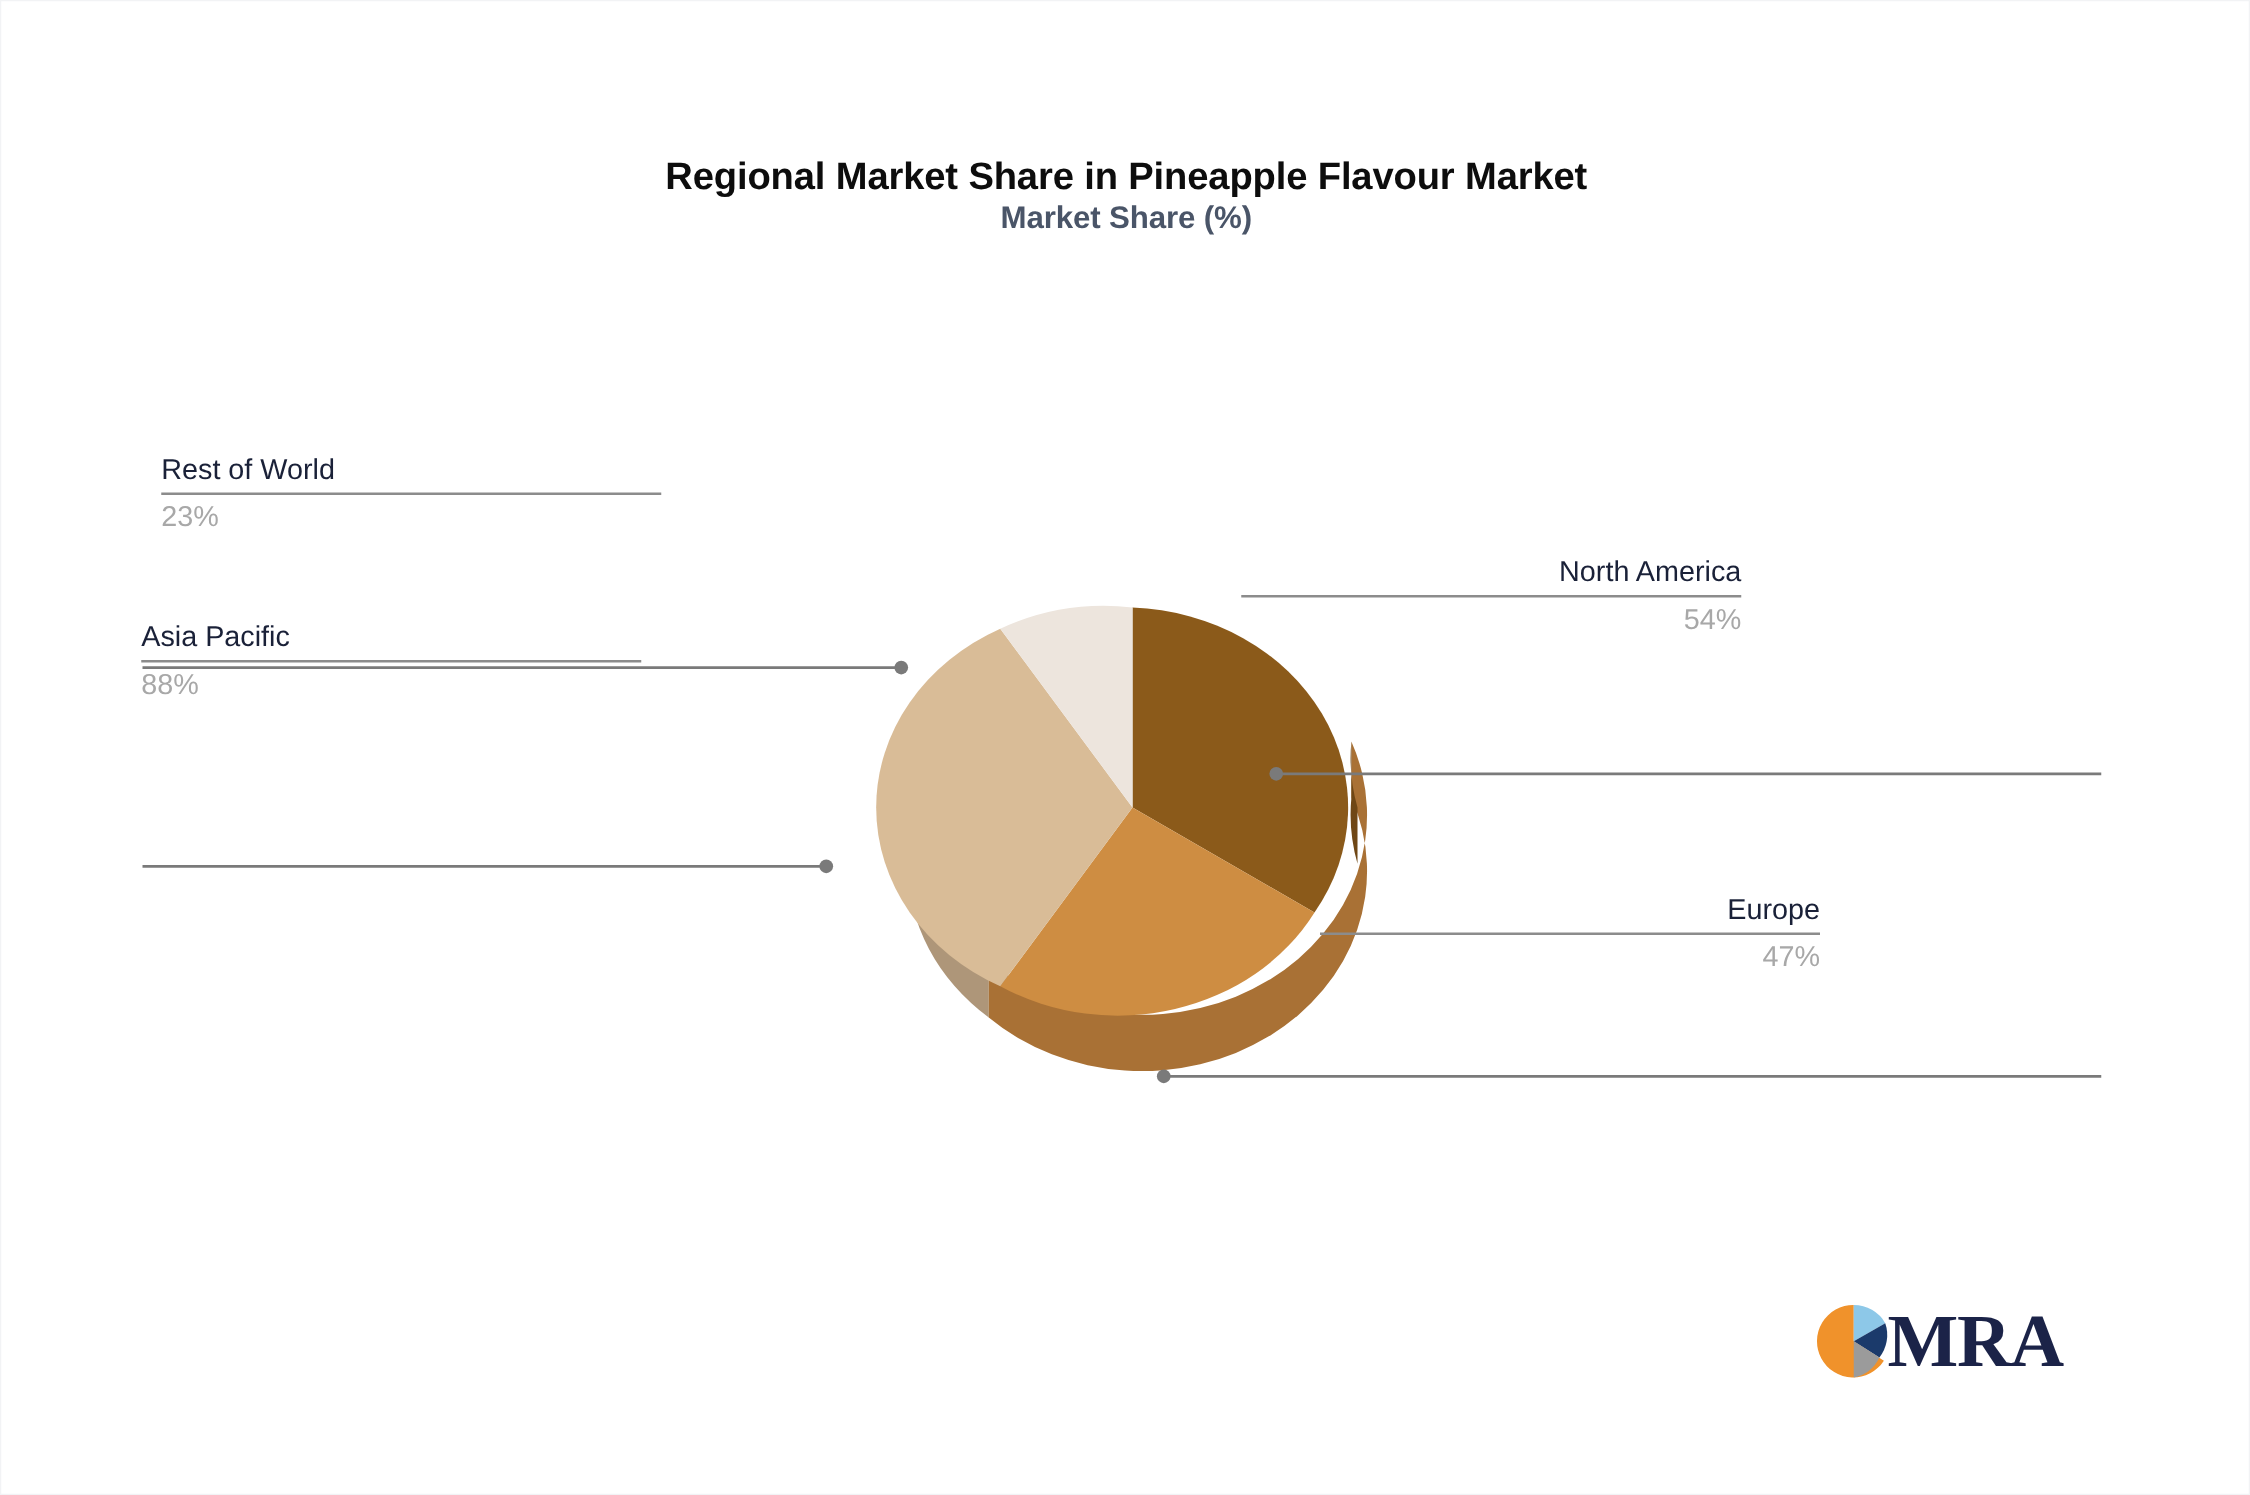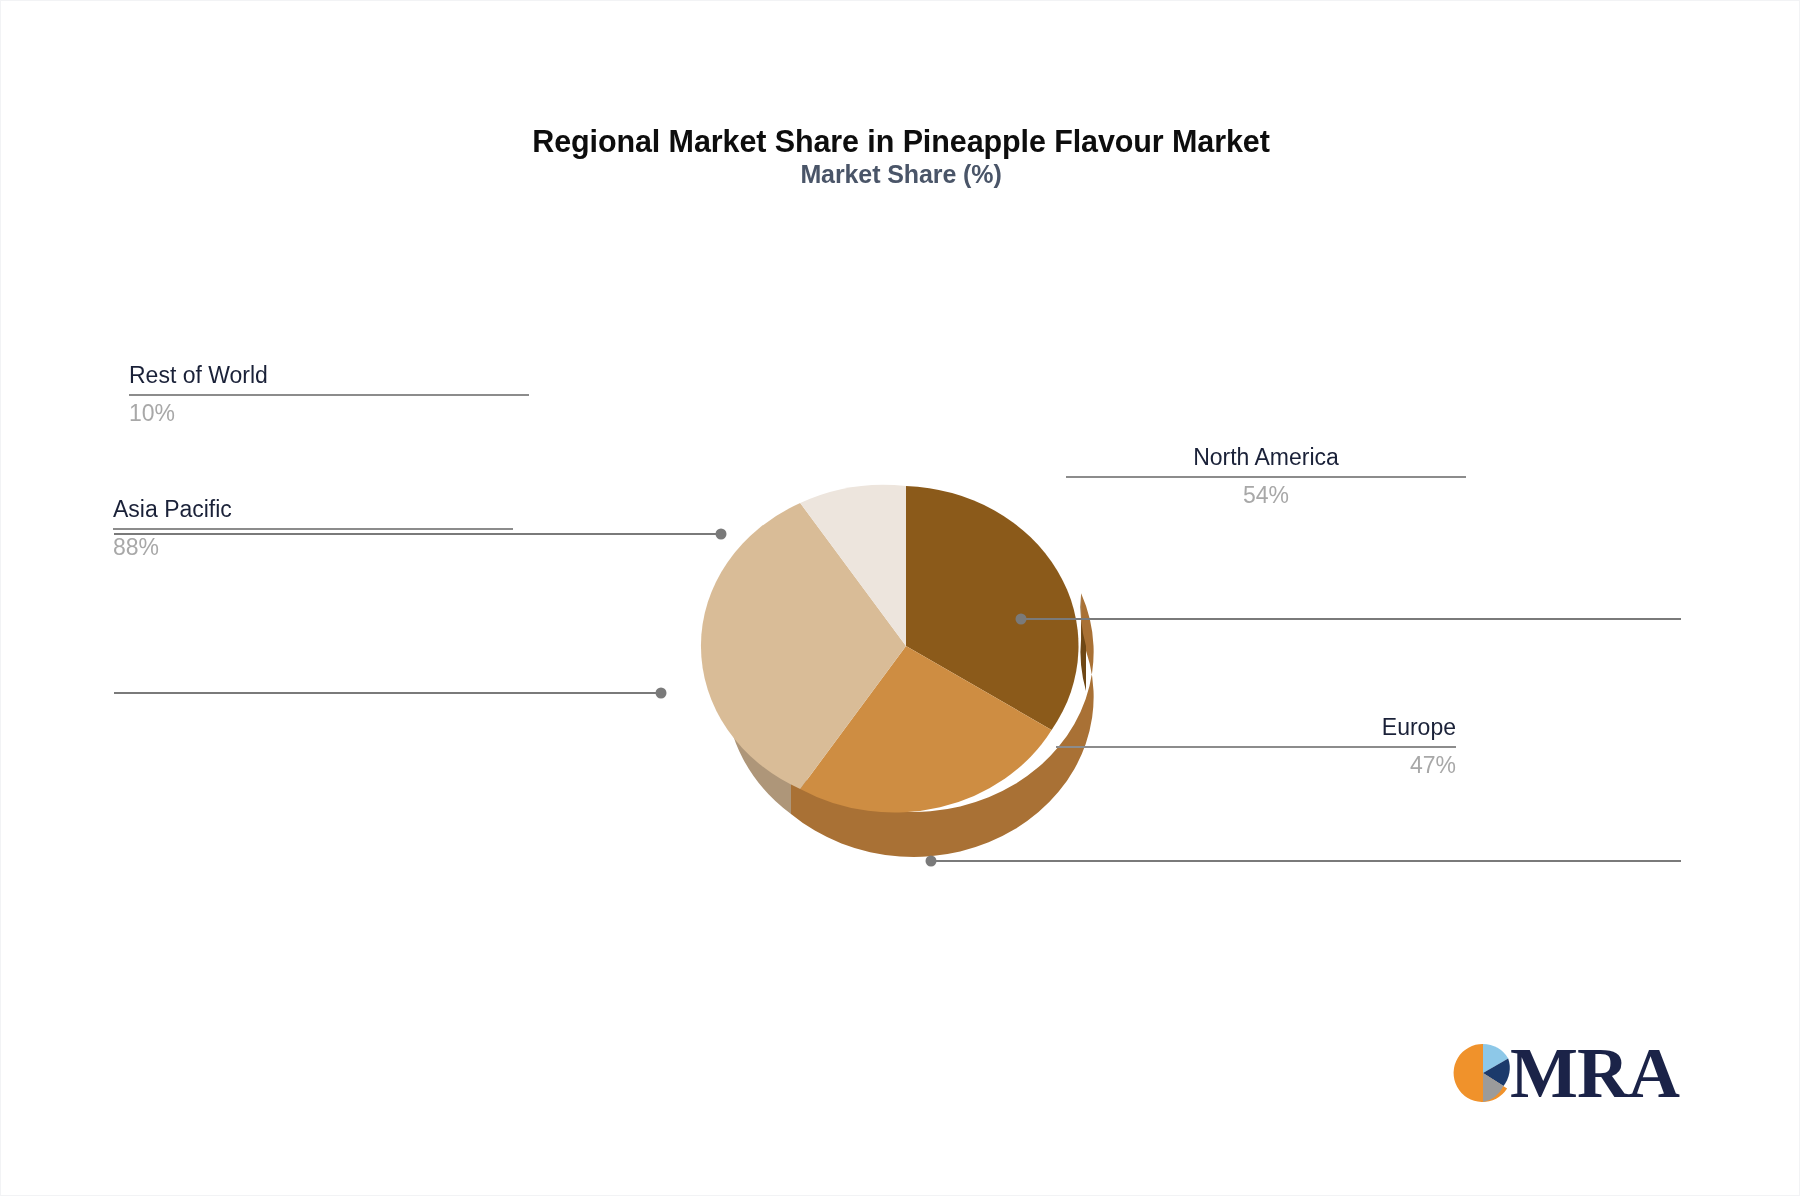--- a/index.html
+++ b/index.html
@@ -78,37 +78,37 @@
     color: #a8a8a8;
     line-height: 1.25;
     white-space: nowrap;
   }
   .callout.left  { text-align: left; }
   .callout.right { text-align: right; }
 
   
   #callout-rest-of-world { left: 128px; top: 360px; }
   #callout-asia-pacific  { left: 112px; top: 494px; }
-  #callout-north-america { left: 1065px; top: 442px; text-align: center; }
+  #callout-north-america { left: 992px; top: 442px; }
   #callout-europe        { left: 1055px; top: 684px; margin-top: 28px; }
 
   
   #logo {
     position: absolute;
     left: 1451px;
     top: 1036px;
     width: 200px;
     height: 72px;
     display: flex;
     align-items: center;
   }
   #logo-mark { flex: 0 0 auto; }
   #logo-text {
     font-family: "Liberation Serif", serif;
-    font-size: 72px;
+    font-size: 60px;
     font-weight: bold;
     color: #1b2348;
     letter-spacing: -1px;
     line-height: 1;
     margin-left: -4px;
   }
 </style>
 </head>
 <body>
 
@@ -173,21 +173,21 @@
         <circle cx="660" cy="692" r="5.5"></circle>
         <circle cx="1020" cy="618" r="5.5"></circle>
         <circle cx="930" cy="860" r="5.5"></circle>
       </g>
     </svg>
   </div>
 
   <div class="callout left" id="callout-rest-of-world">
     <div class="cl-name">Rest of World</div>
     <div class="cl-rule"></div>
-    <div class="cl-value">10%</div>
+    <div class="cl-value">23%</div>
   </div>
 
   <div class="callout left" id="callout-asia-pacific">
     <div class="cl-name">Asia Pacific</div>
     <div class="cl-rule"></div>
     <div class="cl-value">88%</div>
   </div>
 
   <div class="callout right" id="callout-north-america">
     <div class="cl-name">North America</div>

